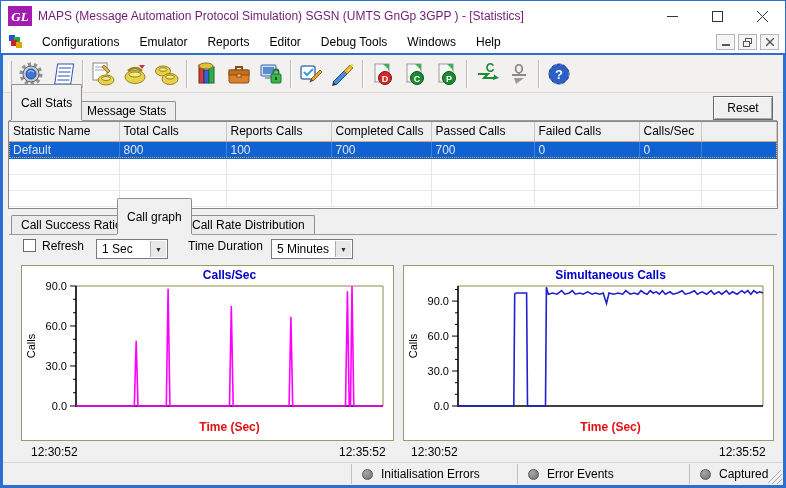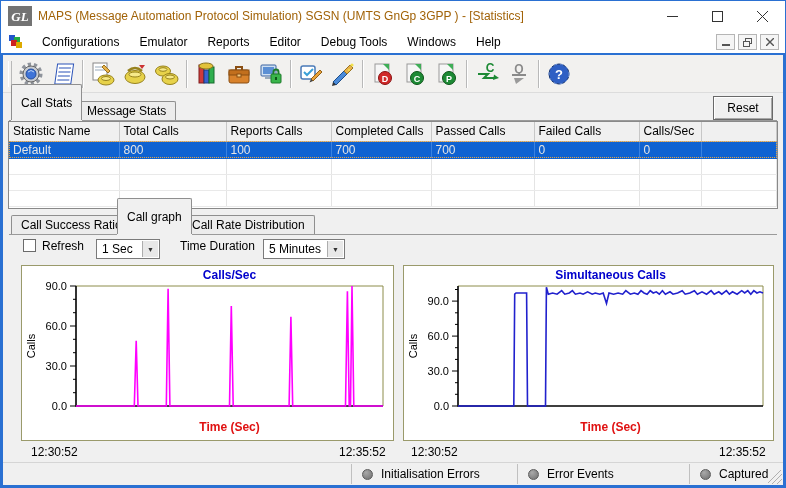--- a/index.html
+++ b/index.html
@@ -3,24 +3,24 @@
 <meta charset="utf-8">
 <style>
   * { margin:0; padding:0; box-sizing:border-box; }
   html,body { background:#cfcfcf; font-family:"Liberation Sans", sans-serif; }
   .window { position:relative; width:786px; height:488px; background:#ffffff;
             border:1px solid #2a70d2; overflow:hidden; font-size:12px; color:#000; }
 
   
   .titlebar { position:absolute; top:0; left:0; right:0; height:30px; background:#fff;
               display:flex; align-items:center; }
-  .gl-logo { width:24px; height:20px; margin:0 6px 0 7px; background:#737373; color:#fff;
+  .gl-logo { width:24px; height:20px; margin:0 6px 0 7px; background:#a21caf; color:#fff;
              font-family:"Liberation Serif", serif; font-style:italic; font-weight:bold;
              font-size:13px; display:flex; flex-direction:column; align-items:center; justify-content:center; line-height:11px; }
-  .title-text { font-size:12px; color:#a16207; white-space:nowrap; }
+  .title-text { font-size:12px; color:#701a75; white-space:nowrap; }
   .win-btns { position:absolute; right:0; top:0; height:30px; display:flex; }
   .win-btn { width:45px; height:30px; display:flex; align-items:center; justify-content:center; }
   .win-btn svg { display:block; }
 
   
   .menubar { position:absolute; top:30px; left:0; right:0; height:22px; background:#fff;
              display:flex; align-items:center; }
   .menu-doc-icon { width:13px; height:14px; margin:0 10px 0 8px; position:relative; }
   .menu-doc-icon i { position:absolute; width:6px; height:6px; }
   .menu-item { padding:2px 10px; color:#000; }
@@ -400,21 +400,21 @@
           <span>Call graph</span>
         </div>
       <div class="tab inactive" style="left:173px;">
           <span>Call Rate Distribution</span>
         </div>
     </div>
 
     <div class="controls">
       <div class="checkbox"></div>
       <span>Refresh</span>
-      <div class="combo" style="width:64px; margin-left:12px;">
+      <div class="combo" style="width:72px; margin-left:12px;">
         <span>1 Sec</span>
         <span class="arrow">▼</span>
       </div>
       <span class="duration-label">Time Duration</span>
       <div class="combo" style="width:82px;">
         <span>5 Minutes</span>
         <span class="arrow">▼</span>
       </div>
     </div>
 

